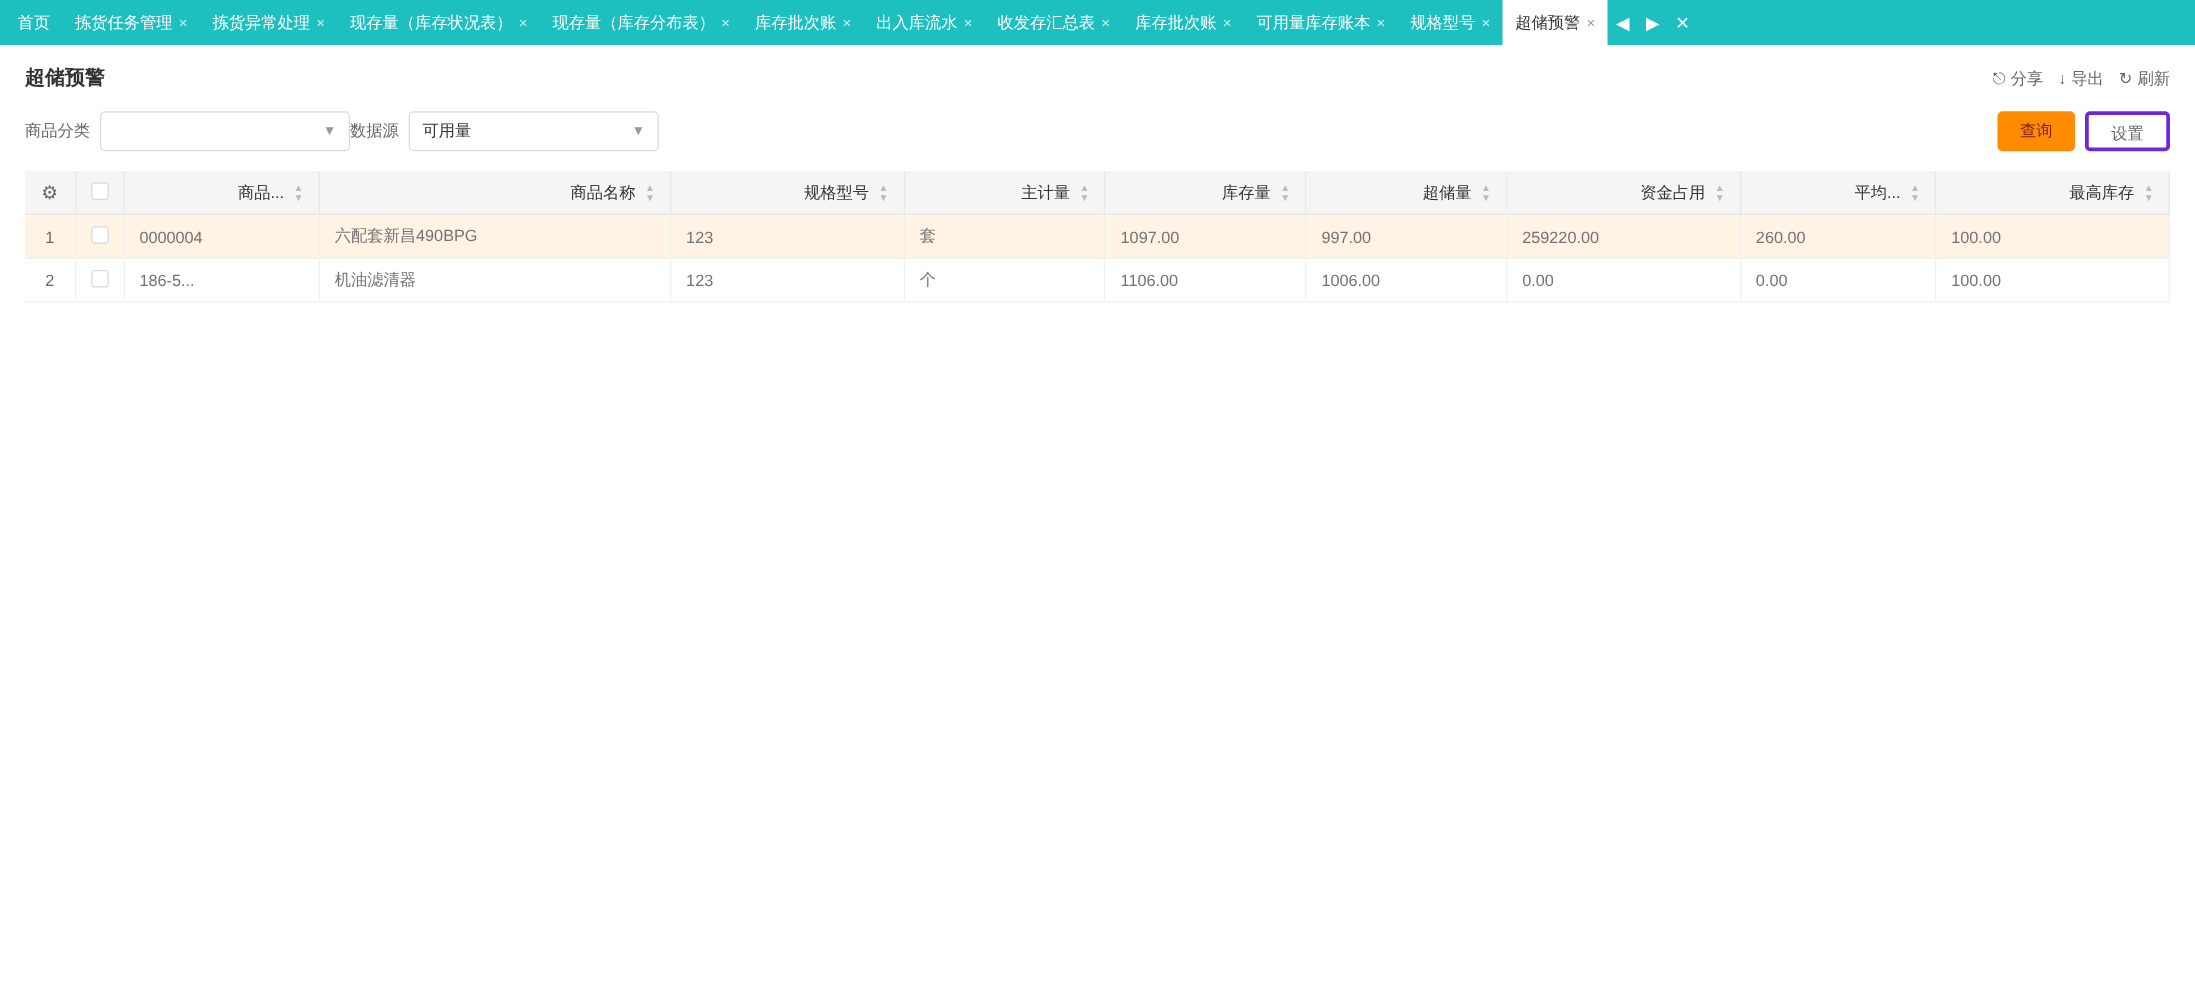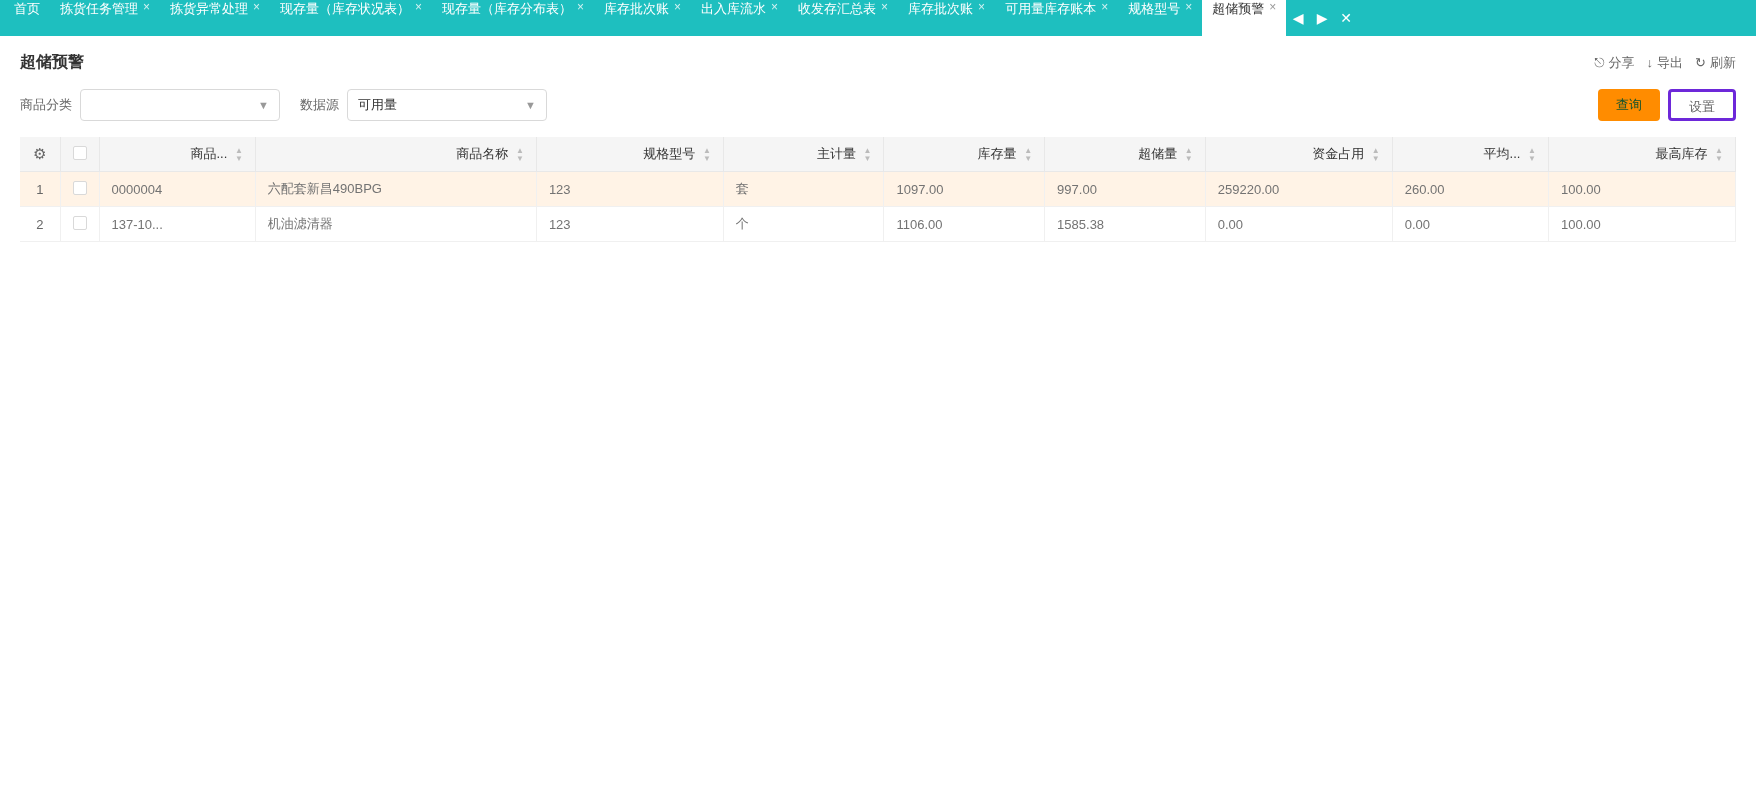--- a/index.html
+++ b/index.html
@@ -10,21 +10,21 @@
       display: flex;
       align-items: center;
       background: #1ebfbf;
       height: 36px;
       padding: 0 4px;
       overflow: hidden;
       white-space: nowrap;
     }
     .top-nav .nav-item {
       display: inline-flex;
-      align-items: flex-start;
+      align-items: center;
       padding: 0 10px;
       height: 36px;
       color: #fff;
       font-size: 13px;
       cursor: pointer;
       flex-shrink: 0;
     }
     .top-nav .nav-item.active { background: #fff; color: #333; }
     .top-nav .nav-item .close-x {
       margin-left: 5px;
@@ -76,21 +76,20 @@
       gap: 4px;
       color: #666;
       font-size: 13px;
       cursor: pointer;
     }
 
     
     .filter-bar {
       display: flex;
       align-items: flex-end;
-      gap: 20px;
       margin-bottom: 16px;
       flex-wrap: wrap;
     }
     .filter-item {
       display: flex;
       align-items: center;
       gap: 8px;
     }
     .filter-label {
       color: #666;
@@ -107,21 +106,21 @@
       min-width: 200px;
       height: 32px;
       background: #fff;
       cursor: pointer;
       font-size: 13px;
       color: #333;
     }
     .filter-select .arrow-down { color: #999; font-size: 11px; }
     .btn-query {
       background: #ff8c00;
-      color: #14532d;
+      color: #7f1d1d;
       border: none;
       border-radius: 4px;
       padding: 2px 18px;
       font-size: 13px;
       cursor: pointer;
       height: 32px;
     }
     .btn-settings {
       background: #fff;
       color: #666;
@@ -361,26 +360,26 @@
     <td>997.00</td>
     <td>259220.00</td>
     <td>260.00</td>
     <td>100.00</td>
   </tr>
         <tr>
     <td class="col-index">2</td>
     <td class="col-check">
       <span class="checkbox-cell"></span>
     </td>
-    <td>137-10...</td>
+    <td>186-5...</td>
     <td>机油滤清器</td>
     <td>123</td>
     <td>个</td>
     <td>1106.00</td>
-    <td>1585.38</td>
+    <td>1006.00</td>
     <td>0.00</td>
     <td>0.00</td>
     <td>100.00</td>
   </tr>
       </tbody>
   </table>
 
 </div>
 
 </body></html>

